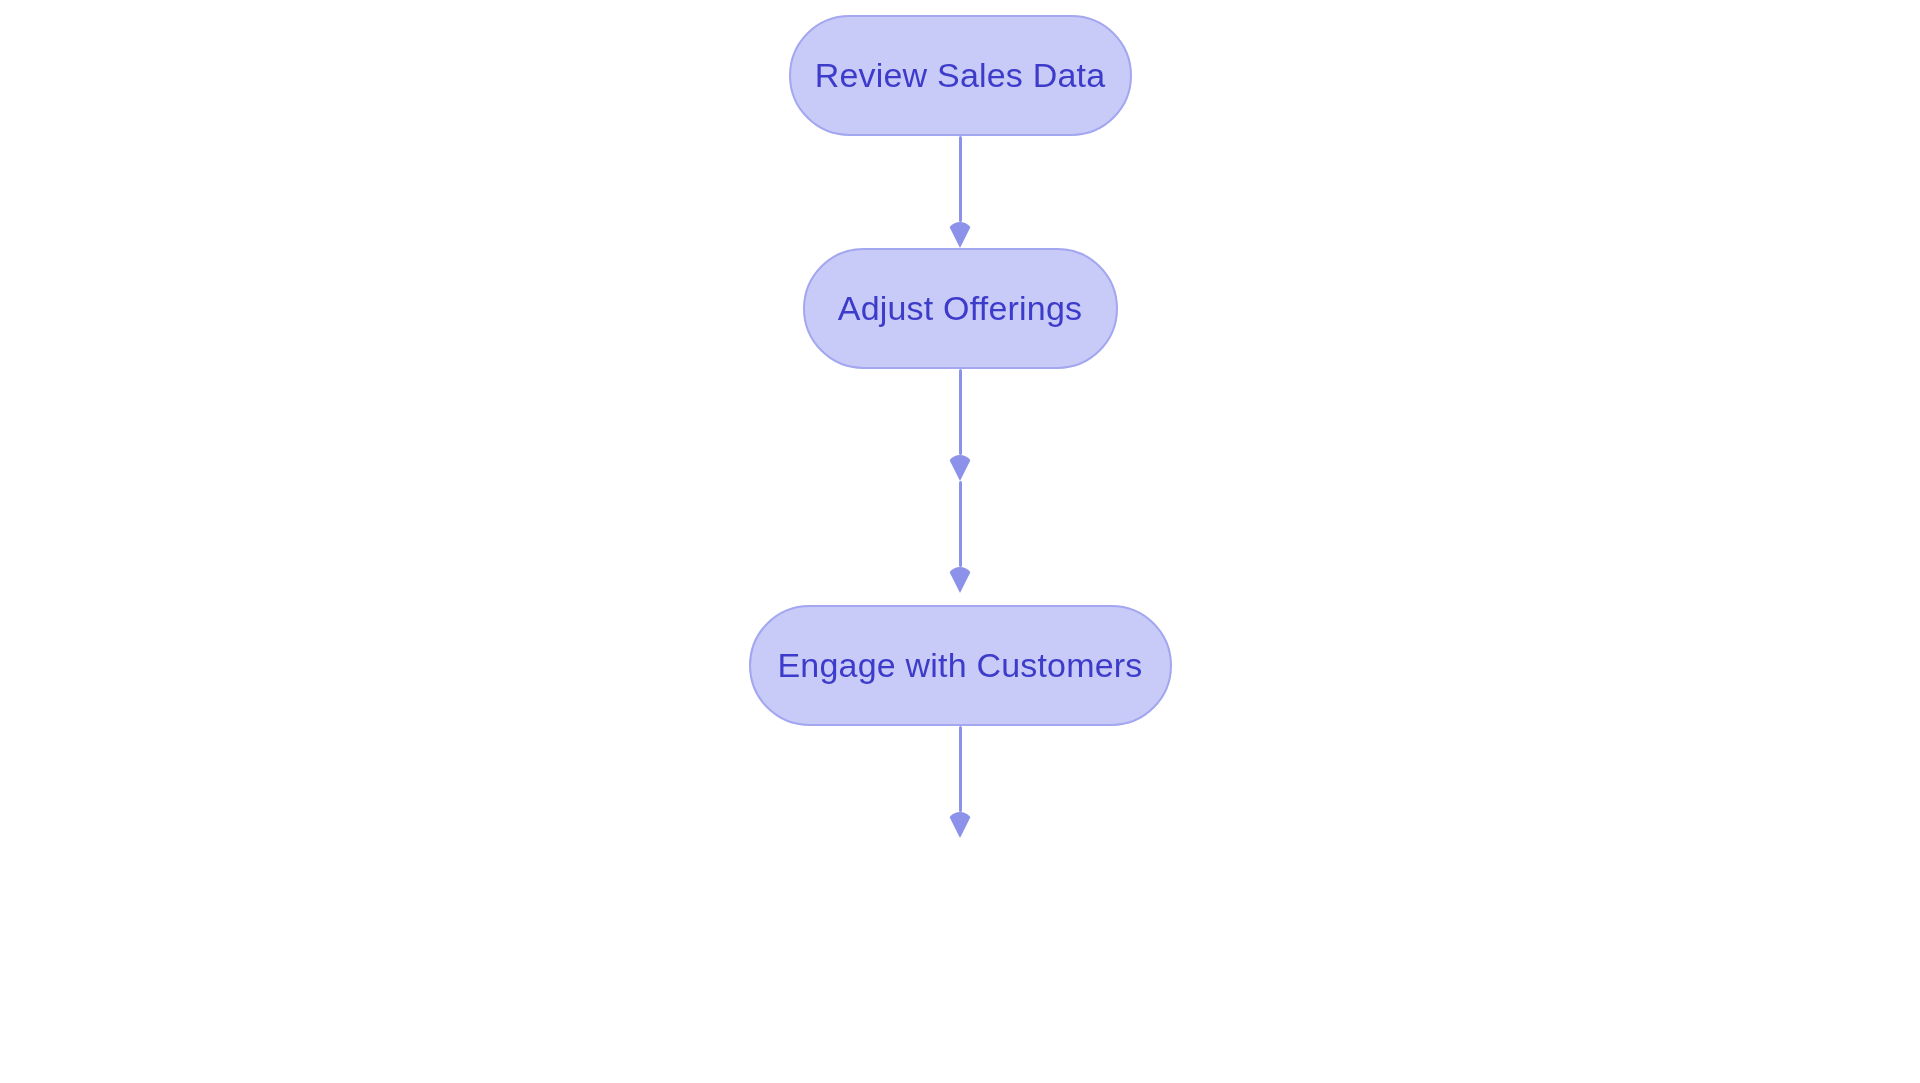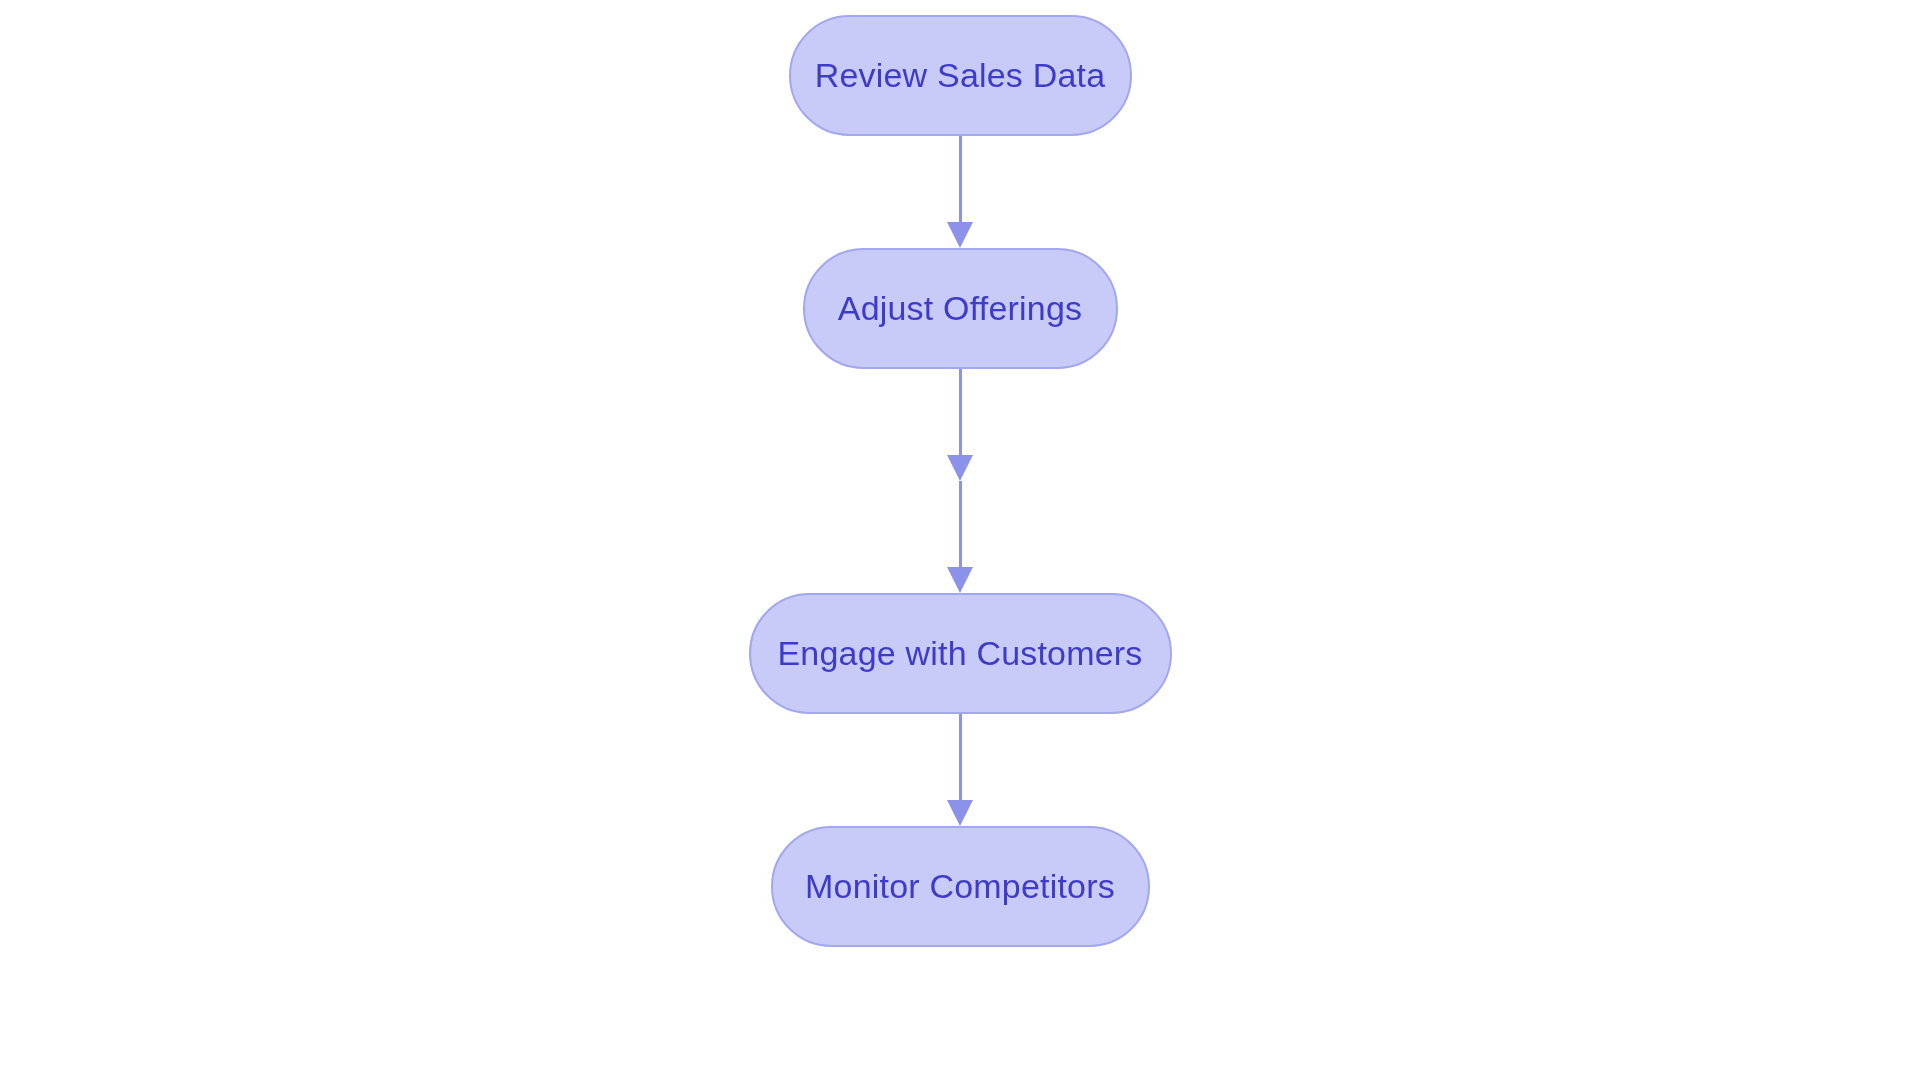--- a/index.html
+++ b/index.html
@@ -2,21 +2,21 @@
 <html style="--bg: #ffffff; --node-fill: #c8caf8; --node-border: #a2a7ef; --node-text: #3d3bc9; --arrow: #8c92e9;"><head>
 <meta charset="utf-8">
 <style>
   :root {
     --bg: #ffffff;
     --node-fill: #c8caf8;
     --node-border: #a2a7ef;
     --node-text: #3d3bc9;
     --arrow: #8c92e9;
   }
-  * { margin: 0; padding: 0; box-sizing: border-box; }
+  * { margin: 0; padding: 0; box-sizing: border-box; border-radius: 31px; }
   html, body {
     width: 1920px;
     height: 1083px;
     background: var(--bg);
     font-family: "Liberation Sans", sans-serif;
     overflow: hidden;
   }
   .canvas {
     position: relative;
     width: 1920px;
@@ -37,21 +37,21 @@
     align-items: center;
     justify-content: center;
     font-size: 34px;
     letter-spacing: 0.2px;
     white-space: nowrap;
     flex: 0 0 auto;
   }
   .w1 { width: 343px; }
   .w2 { width: 315px; text-align: center; }
   .w3 { width: 358px; }
-  .w4 { width: 423px; }
+  .w4 { width: 423px; margin-top: 12px; }
   .w5 { width: 379px; }
   .connector {
     height: 112px;
     display: flex;
     flex-direction: column;
     align-items: center;
     flex: 0 0 auto;
   }
   .connector .line {
     width: 3px;
@@ -97,17 +97,14 @@
 
   <div class="node w4">
     <span>Engage with Customers</span>
   </div>
 
   <div class="connector">
     <div class="line"></div>
     <div class="head"></div>
   </div>
 
-  <div class="node w5">
-    <span>Monitor Competitors</span>
-  </div>
 
 </div>
 
 </body></html>

